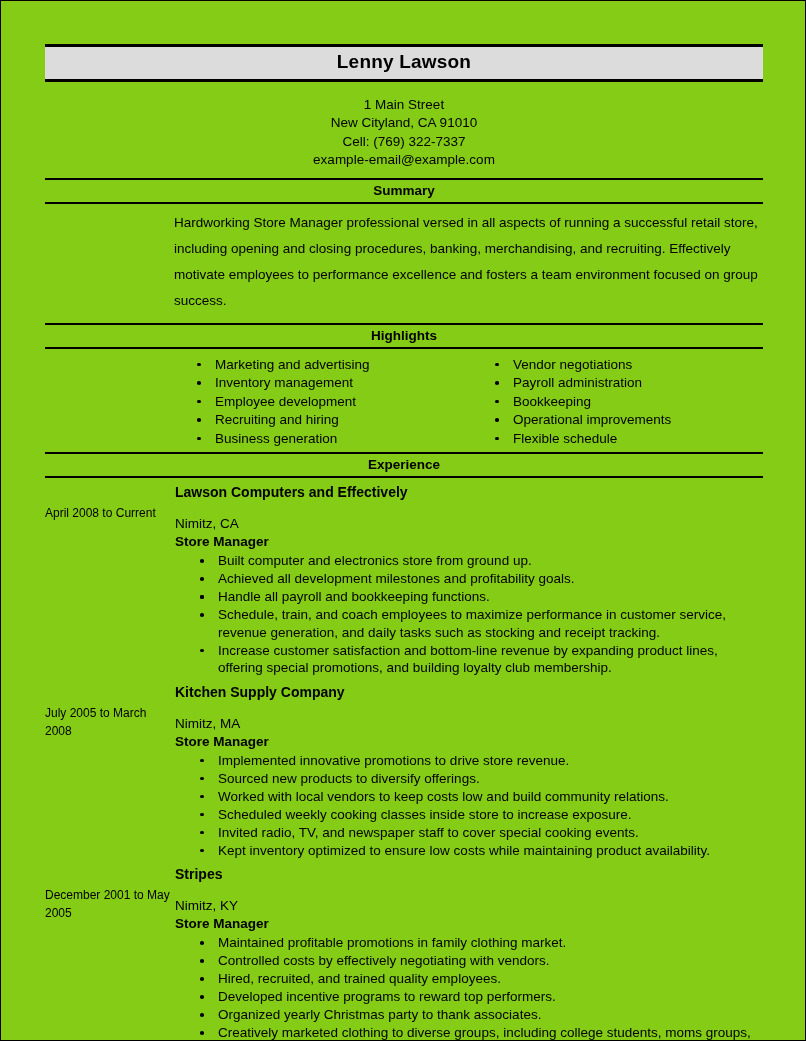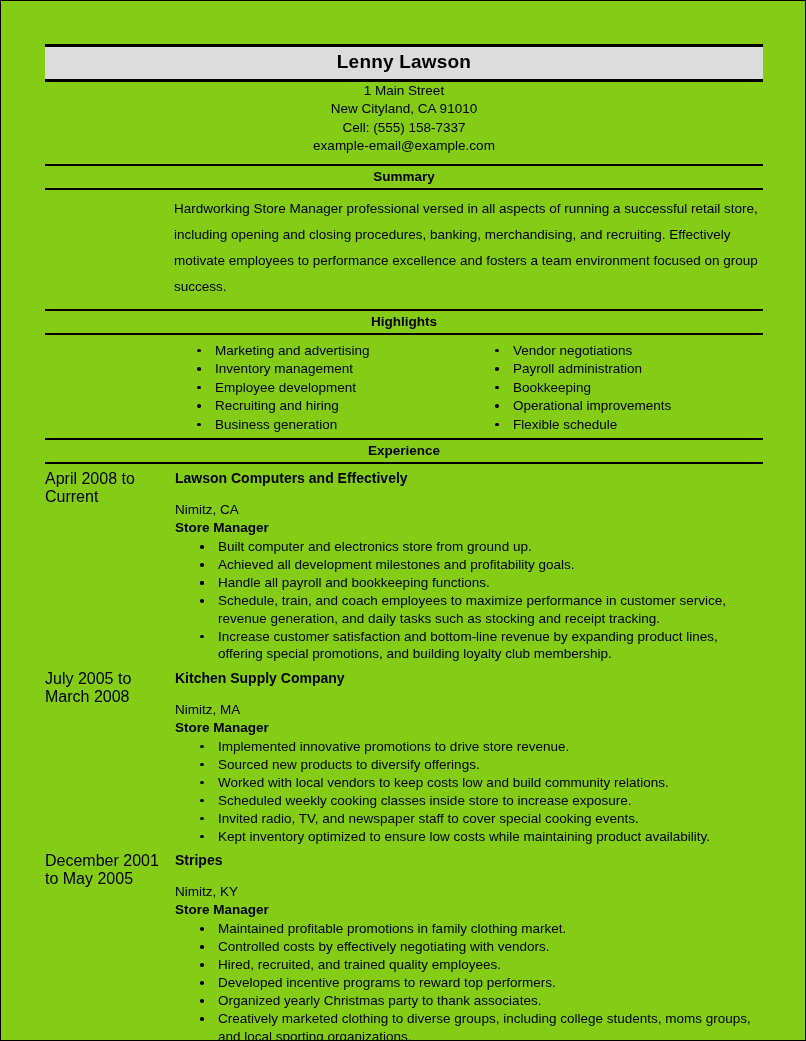--- a/index.html
+++ b/index.html
@@ -46,21 +46,21 @@
     font-weight: bold;
     letter-spacing: 0.2px;
     line-height: 1.15;
   }
 
   
   .contact {
     text-align: center;
     font-size: 13.5px;
     line-height: 18.5px;
-    padding-top: 0;
+    padding-top: 14px;
     padding-bottom: 8px;
   }
   .contact div { white-space: nowrap; }
 
   
   .section-head {
     border-top: 2.2px solid #000000;
     border-bottom: 2.2px solid #000000;
     text-align: center;
     font-size: 13.5px;
@@ -113,23 +113,24 @@
   
   .exp-list { padding-top: 5px; }
   .job {
     display: flex;
     align-items: flex-start;
     margin-bottom: 6px;
   }
   .job-dates {
     width: 130px;
     flex: 0 0 130px;
-    font-size: 16px;
+    font-size: 12px;
     line-height: 18px;
     padding-top: 1px;
+    margin-top: 20px;
   }
   .job-body {
     flex: 1 1 auto;
     min-width: 0;
   }
   .job-company {
     font-size: 14px;
     font-weight: bold;
     line-height: 18px;
   }
@@ -171,21 +172,21 @@
 <div class="page">
   <div class="sheet">
 
     <div class="name-bar">
       <div class="name">Lenny Lawson</div>
     </div>
 
     <div class="contact">
       <div>1 Main Street</div>
       <div>New Cityland, CA 91010</div>
-      <div>Cell: (555) 158-7337</div>
+      <div>Cell: (769) 322-7337</div>
       <div>example-email@example.com</div>
     </div>
 
     <div class="section-head">Summary</div>
     <div class="section-body">
       <div class="summary-text">Hardworking Store Manager professional versed in all aspects of running a successful retail store, including opening and closing procedures, banking, merchandising, and recruiting. Effectively motivate employees to performance excellence and fosters a team environment focused on group success.</div>
     </div>
 
     <div class="section-head">Highlights</div>
     <div class="highlights">

